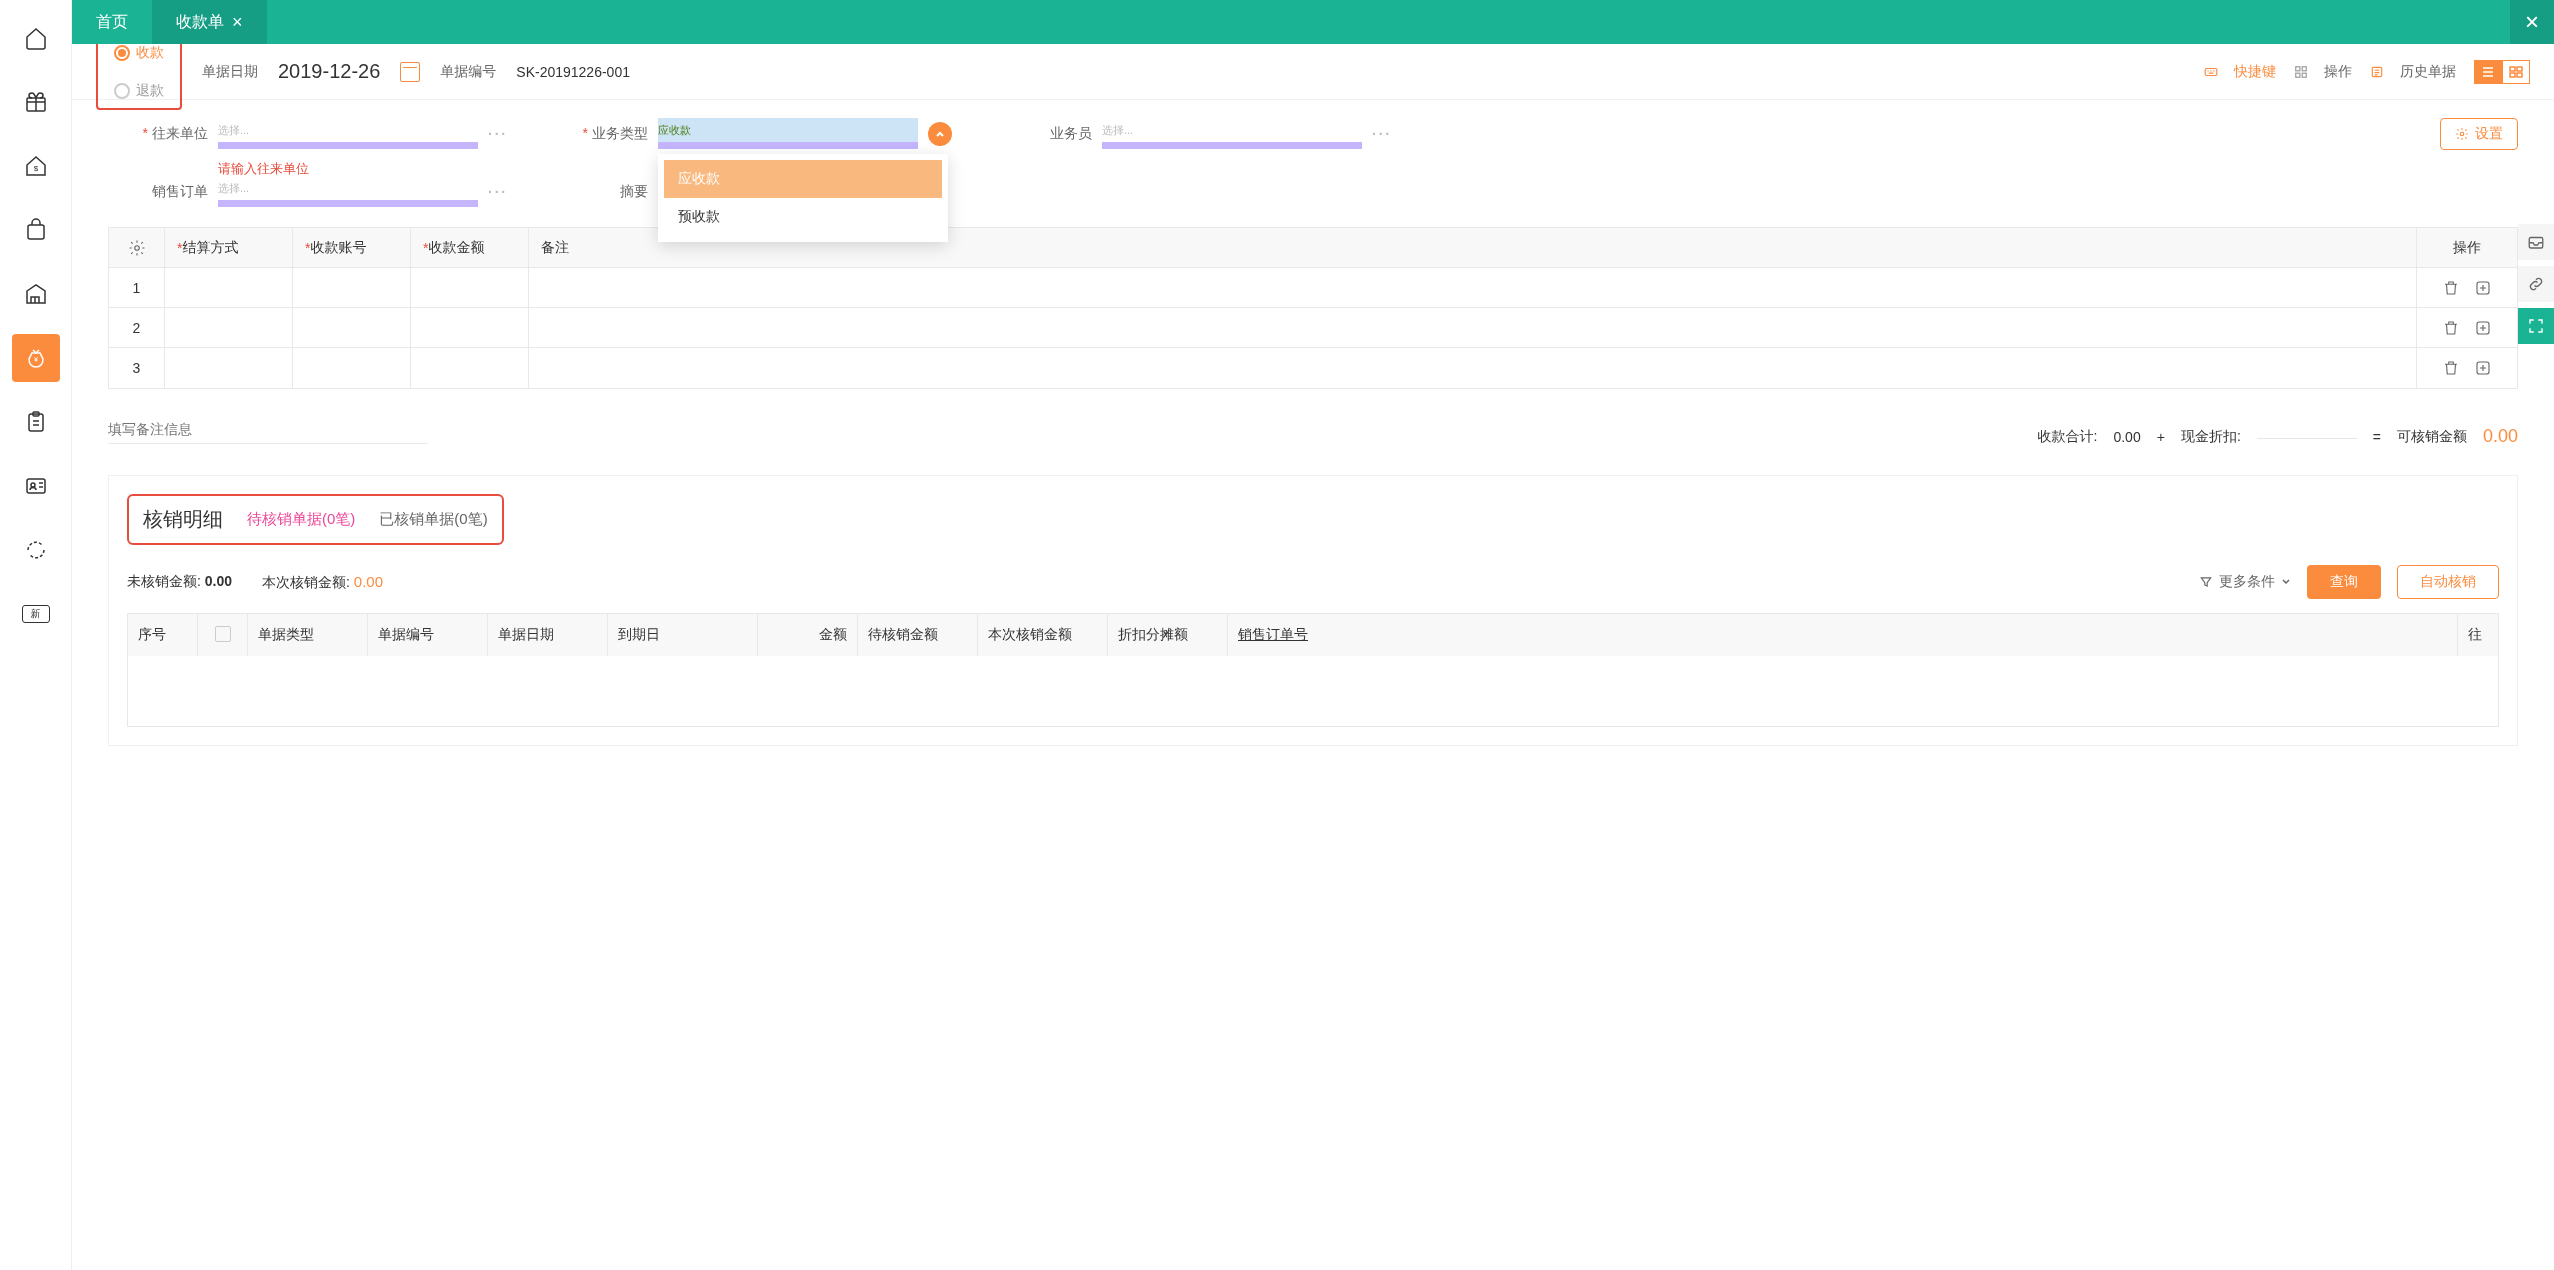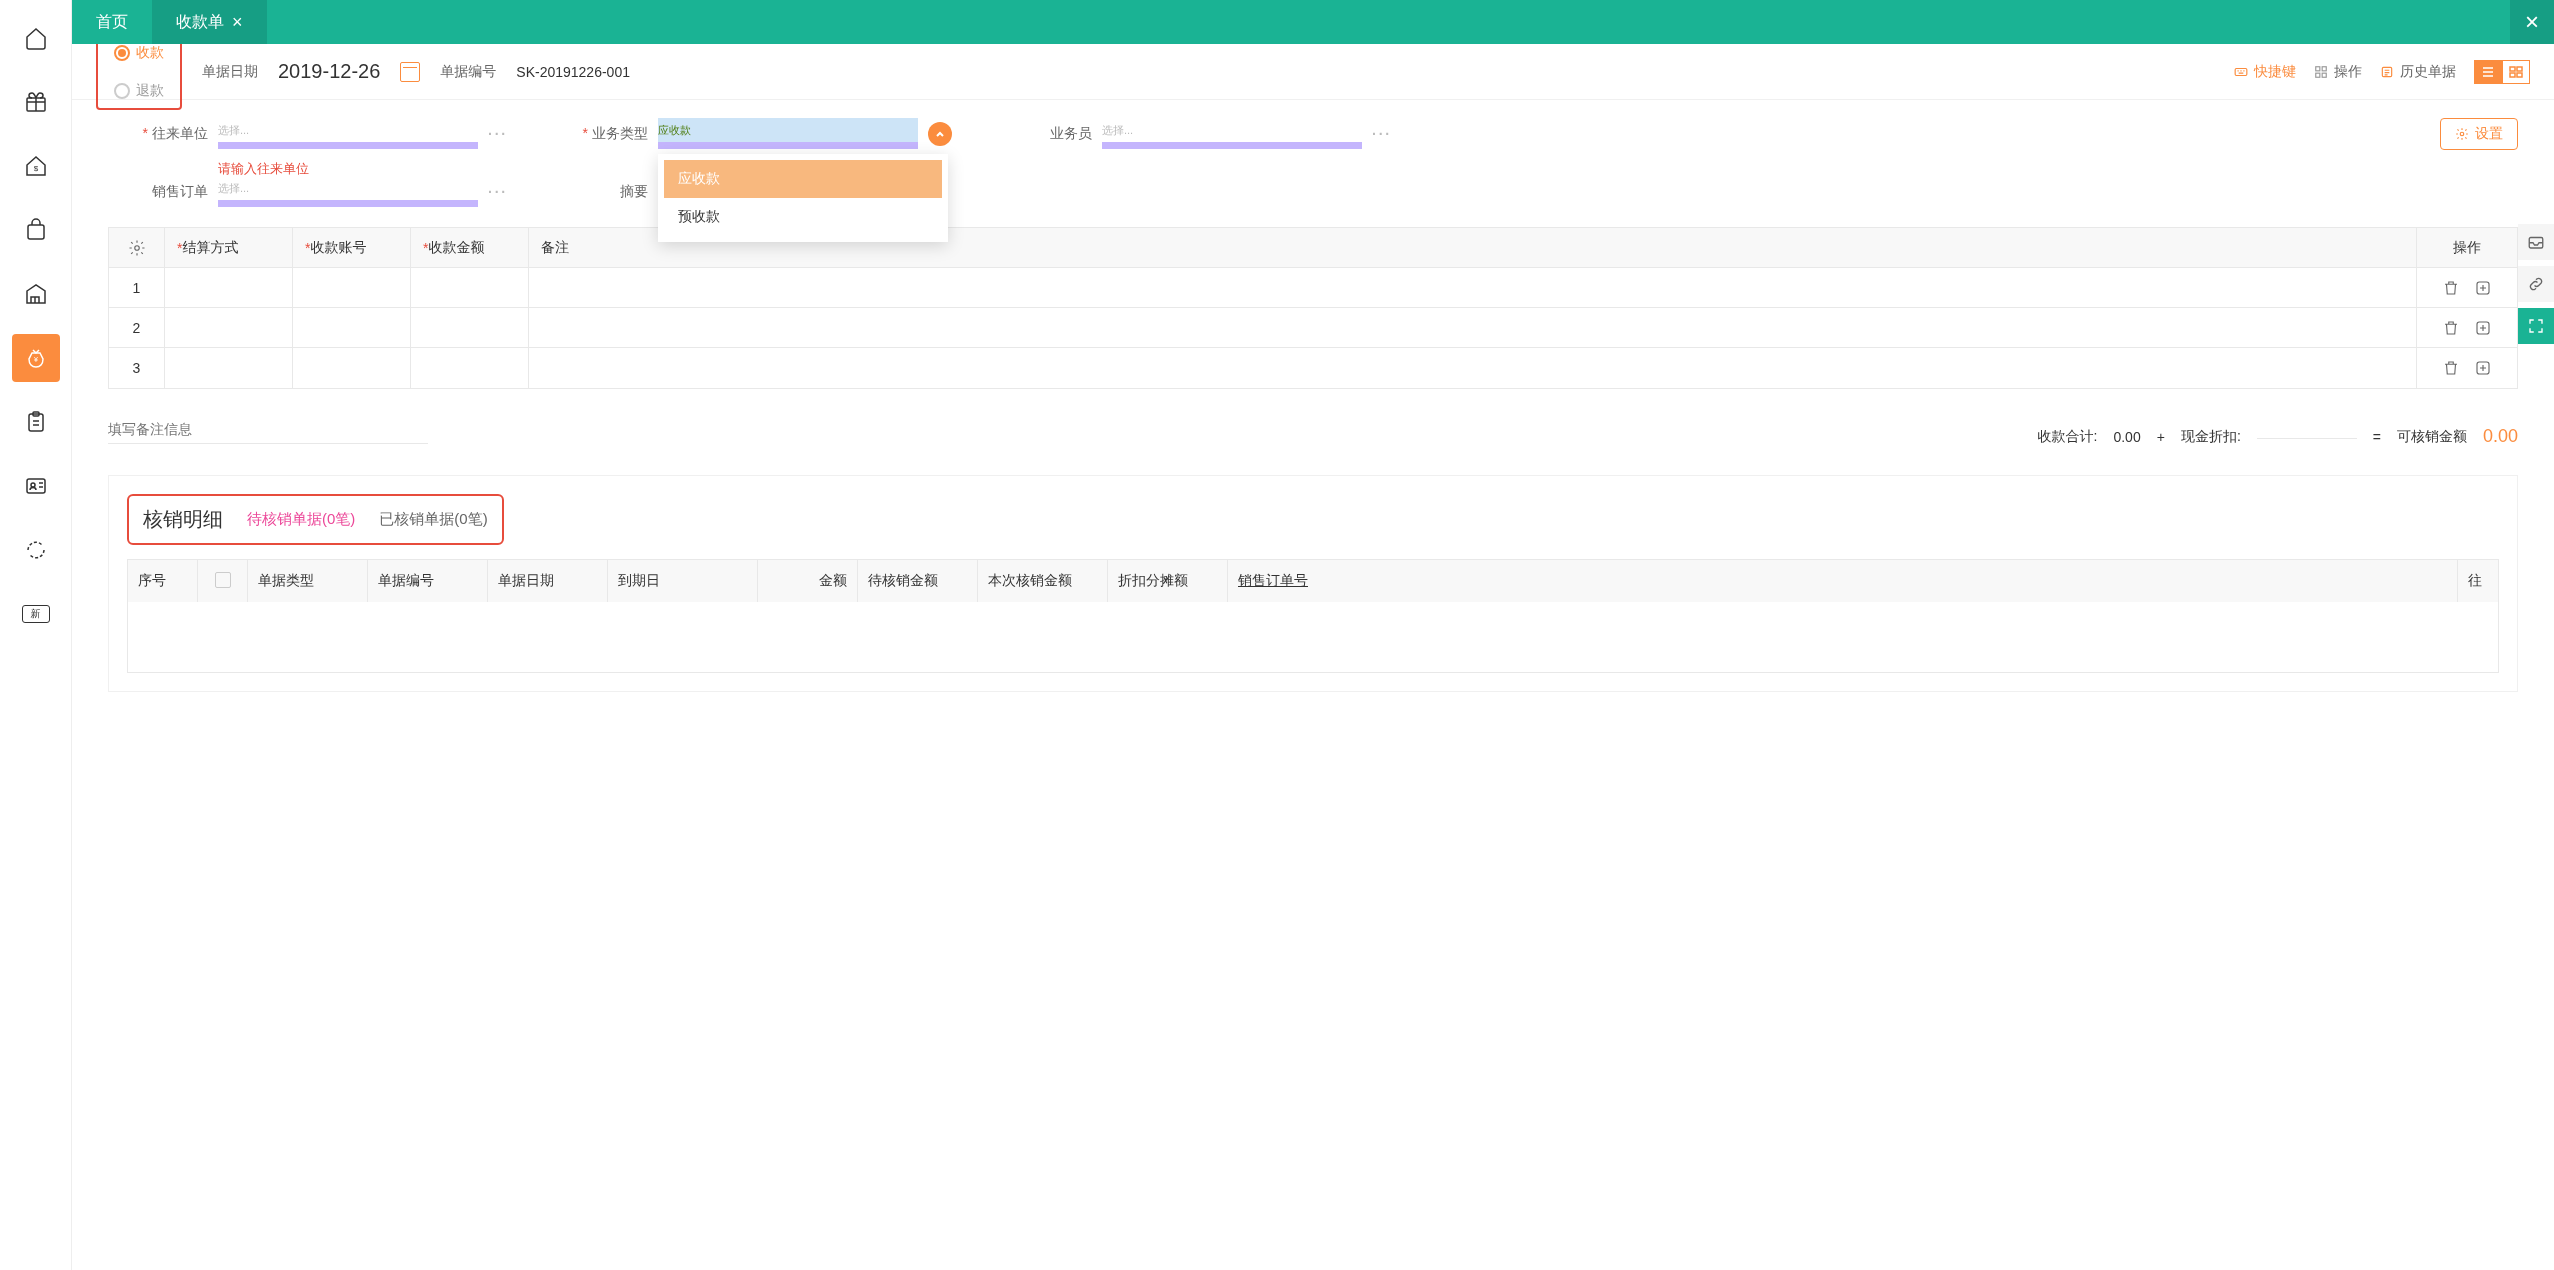--- a/index.html
+++ b/index.html
@@ -29,21 +29,21 @@
     .radio-item { display: flex; align-items: center; gap: 6px; cursor: pointer; color: #999; }
     .radio-item.selected { color: #fb8c3e; }
     .radio-circle { width: 16px; height: 16px; border: 2px solid #ccc; border-radius: 50%; display: flex; align-items: center; justify-content: center; }
     .radio-item.selected .radio-circle { border-color: #fb8c3e; }
     .radio-item.selected .radio-circle::after { content: ""; width: 8px; height: 8px; background: #fb8c3e; border-radius: 50%; }
     .date-val { font-size: 20px; color: #333; }
     .cal-icon { width: 20px; height: 20px; border: 1.5px solid #fb8c3e; border-radius: 2px; display: inline-block; position: relative; }
     .cal-icon::before { content: ""; position: absolute; top: 4px; left: 2px; right: 2px; height: 1.5px; background: #fb8c3e; }
     .toolbar-label { color: #666; }
     .toolbar-right { margin-left: auto; display: flex; align-items: center; gap: 18px; }
-    .tb-btn { display: flex; align-items: center; gap: 6px; color: #666; cursor: pointer; }
+    .tb-btn { display: flex; align-items: center; gap: 16px; color: #666; cursor: pointer; }
     .tb-btn.orange { color: #fb8c3e; }
     .view-toggle { display: flex; }
     .view-btn { width: 28px; height: 24px; border: 1px solid #fb8c3e; display: flex; align-items: center; justify-content: center; }
     .view-btn.active { background: #fb8c3e; }
     
     
     .content { flex: 1; padding: 18px 36px; overflow-y: auto; }
     .form-row { display: flex; gap: 40px; margin-bottom: 14px; align-items: flex-start; }
     .form-field { display: flex; align-items: center; gap: 10px; position: relative; }
     .form-label { width: 100px; text-align: right; color: #666; }
@@ -385,20 +385,37 @@
           <span>可核销金额</span>
           <span class="orange-val">0.00</span>
         </div>
       </div>
 
       <div class="verify-section">
         <div class="verify-header">
           <span class="verify-title">核销明细</span>
           <span class="verify-tab active">待核销单据(0笔)</span>
           <span class="verify-tab">已核销单据(0笔)</span>
+        </div>
+        <div class="verify-stats">
+          <span><span>未核销金额:</span> <b>0.00</b></span>
+          <span><span>本次核销金额:</span> <span class="orange-val" style="font-size:15px;">0.00</span></span>
+          <div class="verify-stats-right">
+            <div class="more-cond">
+              <svg width="14" height="14" viewBox="0 0 24 24" stroke="#666" fill="none" stroke-width="2">
+                  <path d="M4 5h16l-6 8v6l-4-2v-4L4 5z"></path>
+                </svg>
+              <span>更多条件</span>
+              <svg width="10" height="10" viewBox="0 0 10 10" stroke="#666" fill="none" stroke-width="1.5">
+                  <path d="M2 3l3 3 3-3"></path>
+                </svg>
+            </div>
+            <div class="btn btn-primary">查询</div>
+            <div class="btn btn-outline">自动核销</div>
+          </div>
         </div>
         <div class="verify-table">
           <div class="vt-header">
             <div class="vt-th" style="width:70px;">序号</div>
             <div class="vt-th" style="width:50px;display:flex;justify-content:center;">
                 <span class="checkbox"></span>
               </div>
             <div class="vt-th" style="width:120px;">单据类型</div>
             <div class="vt-th" style="width:120px;">单据编号</div>
             <div class="vt-th" style="width:120px;">单据日期</div>

